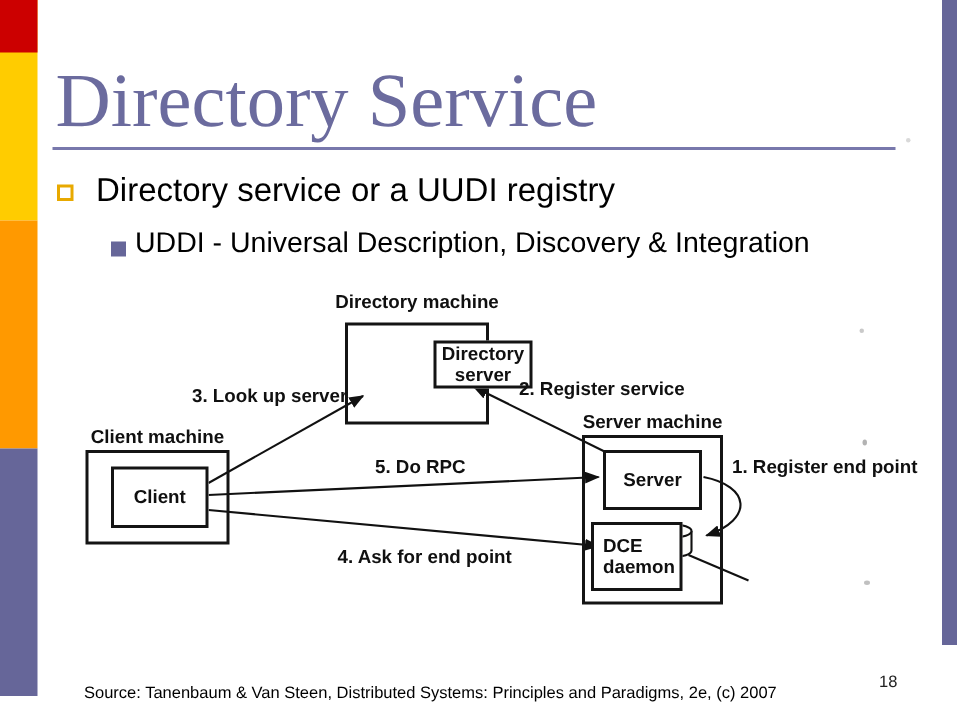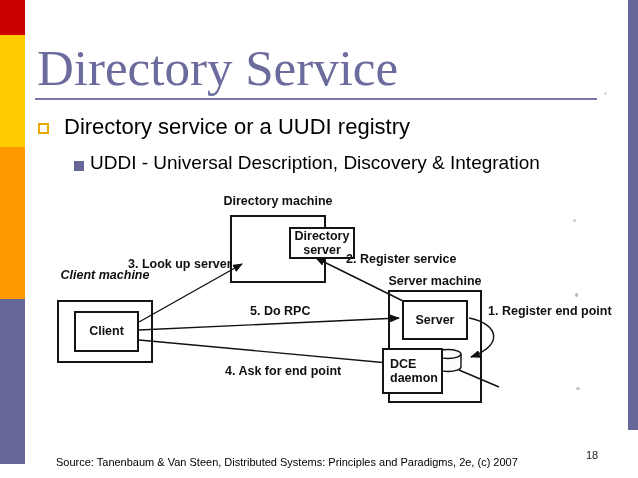--- a/index.html
+++ b/index.html
@@ -36,24 +36,24 @@
   .dbox{position:absolute;border:2px solid #141414;box-sizing:border-box;background:transparent;}
   .dbox.inner{display:flex;align-items:center;justify-content:center;text-align:center;background:#fff;}
   .dlabel{position:absolute;text-align:center;white-space:nowrap;}
   .dstep{position:absolute;white-space:nowrap;}
   .outer-directory{left:180px;top:27px;width:96px;height:68px;}
   .inner-directory{left:197px;top:39px;width:66px;height:32px;margin-left:42px;}
   .outer-client{left:7px;top:112px;width:96px;height:63px;}
   .inner-client{left:24px;top:123px;width:65px;height:41px;}
   .outer-server{left:338px;top:102px;width:94px;height:113px;}
   .inner-server{left:352px;top:112px;width:66px;height:40px;}
-  .inner-dce{left:332px;top:160px;width:61px;height:46px;background:#fff;box-sizing:border-box;
+  .inner-dce{left:344px;top:160px;width:61px;height:46px;background:#fff;box-sizing:border-box;
              border:2px solid #141414;padding:7px 0 0 6px;}
   .lbl-directory-machine{left:172px;top:6px;width:112px;}
-  .lbl-client-machine{left:7px;top:80px;width:96px;font-style:italic;}
+  .lbl-client-machine{left:7px;top:96px;width:96px;}
   .lbl-server-machine{left:338px;top:86px;width:94px;}
   .lbl-s3{left:78px;top:69px;}
   .lbl-s2{left:296px;top:64px;}
   .lbl-s5{left:200px;top:116px;}
   .lbl-s1{left:438px;top:116px;}
   .lbl-s4{left:175px;top:176px;}
   .lbl-endpoint{left:450px;top:190px;width:64px;white-space:normal;}
 
   .source{left:25px;top:456px;font-size:11px;line-height:1.2;white-space:nowrap;color:#000;padding-left:31px;}
   .pagenum{left:586px;top:449px;font-size:11px;color:#222;}

